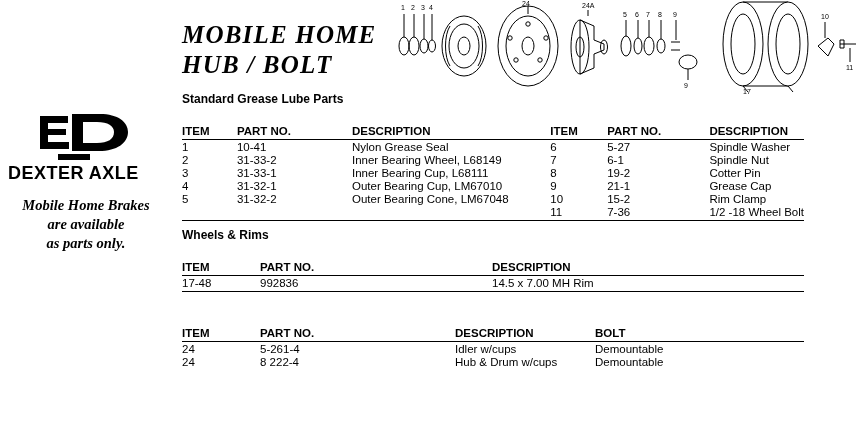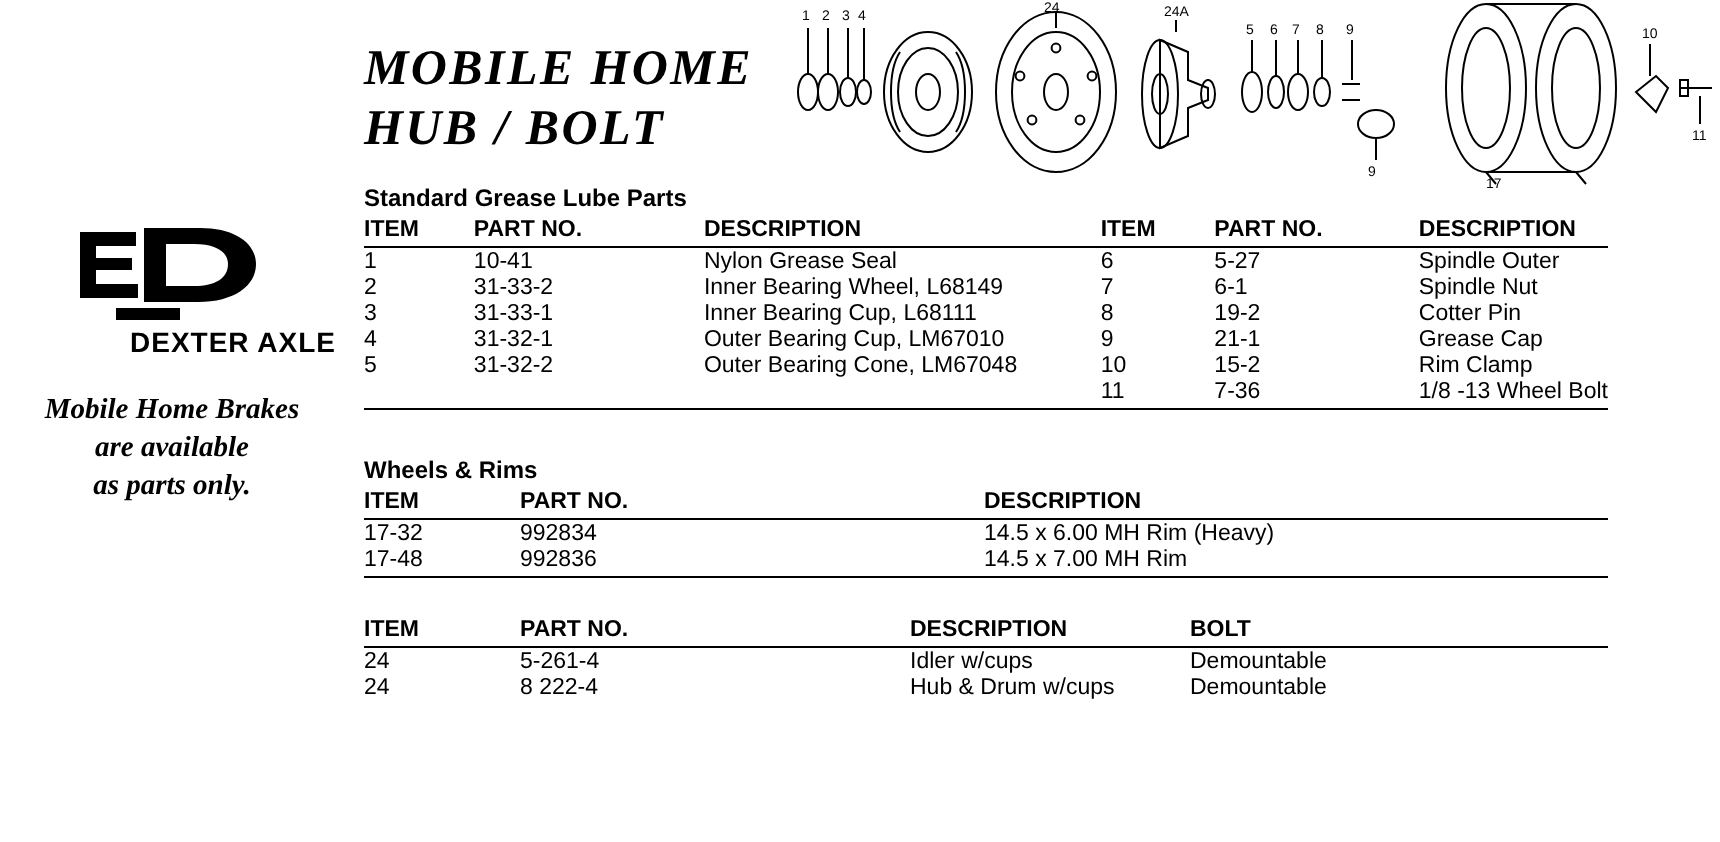--- a/index.html
+++ b/index.html
@@ -30,24 +30,24 @@
     top: 110px;
     width: 95px;
     height: 52px;
   }
   #logo-mark svg { display: block; }
   #brand-name {
     position: absolute;
     left: 8px;
     top: 163px;
     width: 160px;
-    text-align: right;
+    text-align: left;
     font-family: "Liberation Sans", sans-serif;
     font-weight: bold;
-    font-size: 14px;
+    font-size: 18px;
     letter-spacing: 0.5px;
   }
   #brand-tagline {
     position: absolute;
     left: 2px;
     top: 196px;
     width: 168px;
     text-align: center;
     font-family: "Liberation Serif", serif;
     font-style: italic;
@@ -99,20 +99,21 @@
     font-family: "Liberation Sans", sans-serif;
     font-weight: bold;
     font-size: 12px;
     margin-bottom: 2px;
   }
   table.parts {
     border-collapse: collapse;
     width: 622px;
     font-size: 11.5px;
     font-family: "Liberation Sans", sans-serif;
+    margin-top: 18px;
   }
   table.parts th {
     text-align: left;
     font-weight: bold;
     font-size: 11.5px;
     padding: 1px 0 2px 0;
     border-bottom: 1.6px solid #000;
   }
   table.parts td {
     padding: 0.5px 0 0.5px 0;
@@ -262,21 +263,21 @@
           <th class="c-desc2">DESCRIPTION</th>
         </tr>
       </thead>
       <tbody>
         <tr>
           <td>1</td>
           <td>10-41</td>
           <td>Nylon Grease Seal</td>
           <td>6</td>
           <td>5-27</td>
-          <td>Spindle Outer</td>
+          <td>Spindle Washer</td>
         </tr>
         <tr>
           <td>2</td>
           <td>31-33-2</td>
           <td>Inner Bearing Wheel, L68149</td>
           <td>7</td>
           <td>6-1</td>
           <td>Spindle Nut</td>
         </tr>
         <tr>
@@ -302,42 +303,37 @@
           <td>10</td>
           <td>15-2</td>
           <td>Rim Clamp</td>
         </tr>
         <tr class="last">
           <td class="rule-bottom"></td>
           <td class="rule-bottom"></td>
           <td class="rule-bottom"></td>
           <td class="rule-bottom">11</td>
           <td class="rule-bottom">7-36</td>
-          <td class="rule-bottom">1/8 -13 Wheel Bolt</td>
+          <td class="rule-bottom">1/2 -18 Wheel Bolt</td>
         </tr>
       </tbody>
     </table>
   </div>
 
   <div class="section" id="section-wheels">
     <div class="section-heading">Wheels &amp; Rims</div>
     <table class="parts">
       <thead>
         <tr>
           <th class="w-item">ITEM</th>
           <th class="w-part">PART NO.</th>
           <th class="w-desc">DESCRIPTION</th>
         </tr>
       </thead>
       <tbody>
-        <tr>
-          <td>17-32</td>
-          <td>992834</td>
-          <td>14.5 x 6.00 MH Rim (Heavy)</td>
-        </tr>
         <tr class="last">
           <td class="rule-bottom">17-48</td>
           <td class="rule-bottom">992836</td>
           <td class="rule-bottom">14.5 x 7.00 MH Rim</td>
         </tr>
       </tbody>
     </table>
   </div>
 
   <div class="section" id="section-idler">

